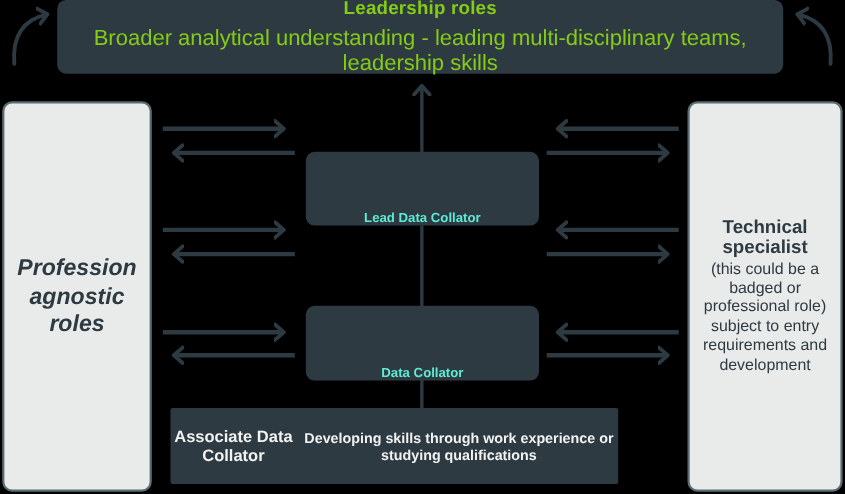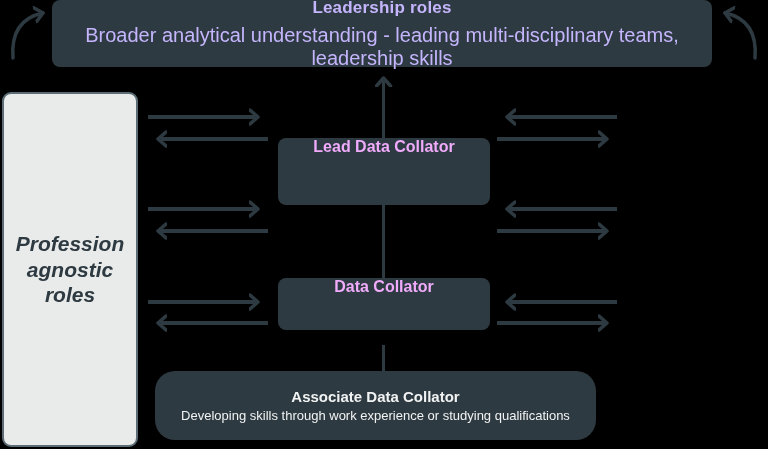--- a/index.html
+++ b/index.html
@@ -9,54 +9,54 @@
     font-family: "Liberation Sans", sans-serif;
   }
   .stage { position: relative; width: 768px; height: 449px; background: #000; overflow: hidden; }
 
   svg.arrow-layer { position: absolute; left: 0; top: 0; width: 768px; height: 449px; }
 
   .banner {
     position: absolute; left: 52px; top: 0; width: 660px; height: 67px;
     background: #2e3a41; border-radius: 8px;
     display: flex; flex-direction: column; align-items: center; justify-content: center;
-    gap: 6px; color: #c4b5fd; text-align: center;
+    gap: 6px; color: #84cc16; text-align: center;
   }
   .banner-title { font-weight: bold; font-size: 17px; letter-spacing: .2px; }
   .banner-sub   { font-size: 20px; }
 
   .side-box {
     position: absolute; top: 92px; height: 355px; box-sizing: border-box;
     background: #e9eaea; border: 2px solid #5c6c75; border-radius: 9px;
     display: flex; flex-direction: column; align-items: center; justify-content: center;
     text-align: center; color: #2e3a41; padding: 0 4px;
   }
   .left-box  { left: 2px;   width: 136px; font-style: italic; }
   .right-box { left: 625px; width: 141px; }
   .left-box-label { font-size: 21px; font-weight: bold; line-height: 1.22; }
   .rt-title { font-size: 17px; font-weight: bold; line-height: 1.05; margin-bottom: 3px; }
   .rt-body  { font-size: 14.5px; line-height: 1.2; }
 
   .role-box {
     position: absolute; left: 278px; width: 212px;
     background: #2e3a41; border-radius: 8px;
-    display: flex; align-items: flex-start; justify-content: center;
-    color: #f0abfc; font-weight: bold; font-size: 16px;
+    display: flex; align-items: flex-end; justify-content: center;
+    color: #5eead4; font-weight: bold; font-size: 12px;
   }
   .lead-box { top: 138px; height: 67px; }
-  .data-box { top: 278px; height: 52px; }
+  .data-box { top: 278px; height: 68px; }
 
   .assoc-box {
-    position: absolute; left: 155px; top: 371px; width: 441px; height: 69px;
-    background: #2e3a41; border-radius: 20px;
-    display: flex; flex-direction: column; align-items: center; justify-content: center;
+    position: absolute; left: 155px; top: 371px; width: 407px; height: 69px;
+    background: #2e3a41; border-radius: 2px;
+    display: flex; flex-direction: row; align-items: center; justify-content: center;
     gap: 3px; color: #f1f3f3; text-align: center;
   }
   .assoc-title { font-weight: bold; font-size: 15px; }
-  .assoc-sub   { font-size: 13px; }
+  .assoc-sub   { font-size: 13px; font-weight: bold; }
 </style>
 </head>
 <body>
 
 <div class="stage">
 
   <svg class="arrow-layer" viewBox="0 0 768 449" aria-hidden="true">
     <defs>
       <marker id="chev" markerUnits="userSpaceOnUse" markerWidth="14" markerHeight="18" refX="9" refY="9" orient="auto">
         <path d="M1,2 L9,9 L1,16" fill="none" stroke="#2e3a41" stroke-width="3.5" stroke-linecap="round" stroke-linejoin="round"></path>
@@ -105,20 +105,24 @@
 
   <div class="banner">
     <div class="banner-title">Leadership roles</div>
     <div class="banner-sub">Broader analytical understanding - leading multi-disciplinary teams, leadership skills</div>
   </div>
 
   <div class="side-box left-box">
     <div class="left-box-label">Profession agnostic roles</div>
   </div>
 
+  <div class="side-box right-box">
+    <div class="rt-title">Technical specialist</div>
+    <div class="rt-body">(this could be a badged or professional role) subject to entry requirements and development</div>
+  </div>
 
   <div class="role-box lead-box">
     <span>Lead Data Collator</span>
   </div>
   <div class="role-box data-box">
     <span>Data Collator</span>
   </div>
 
   <div class="assoc-box">
     <div class="assoc-title">Associate Data Collator</div>

